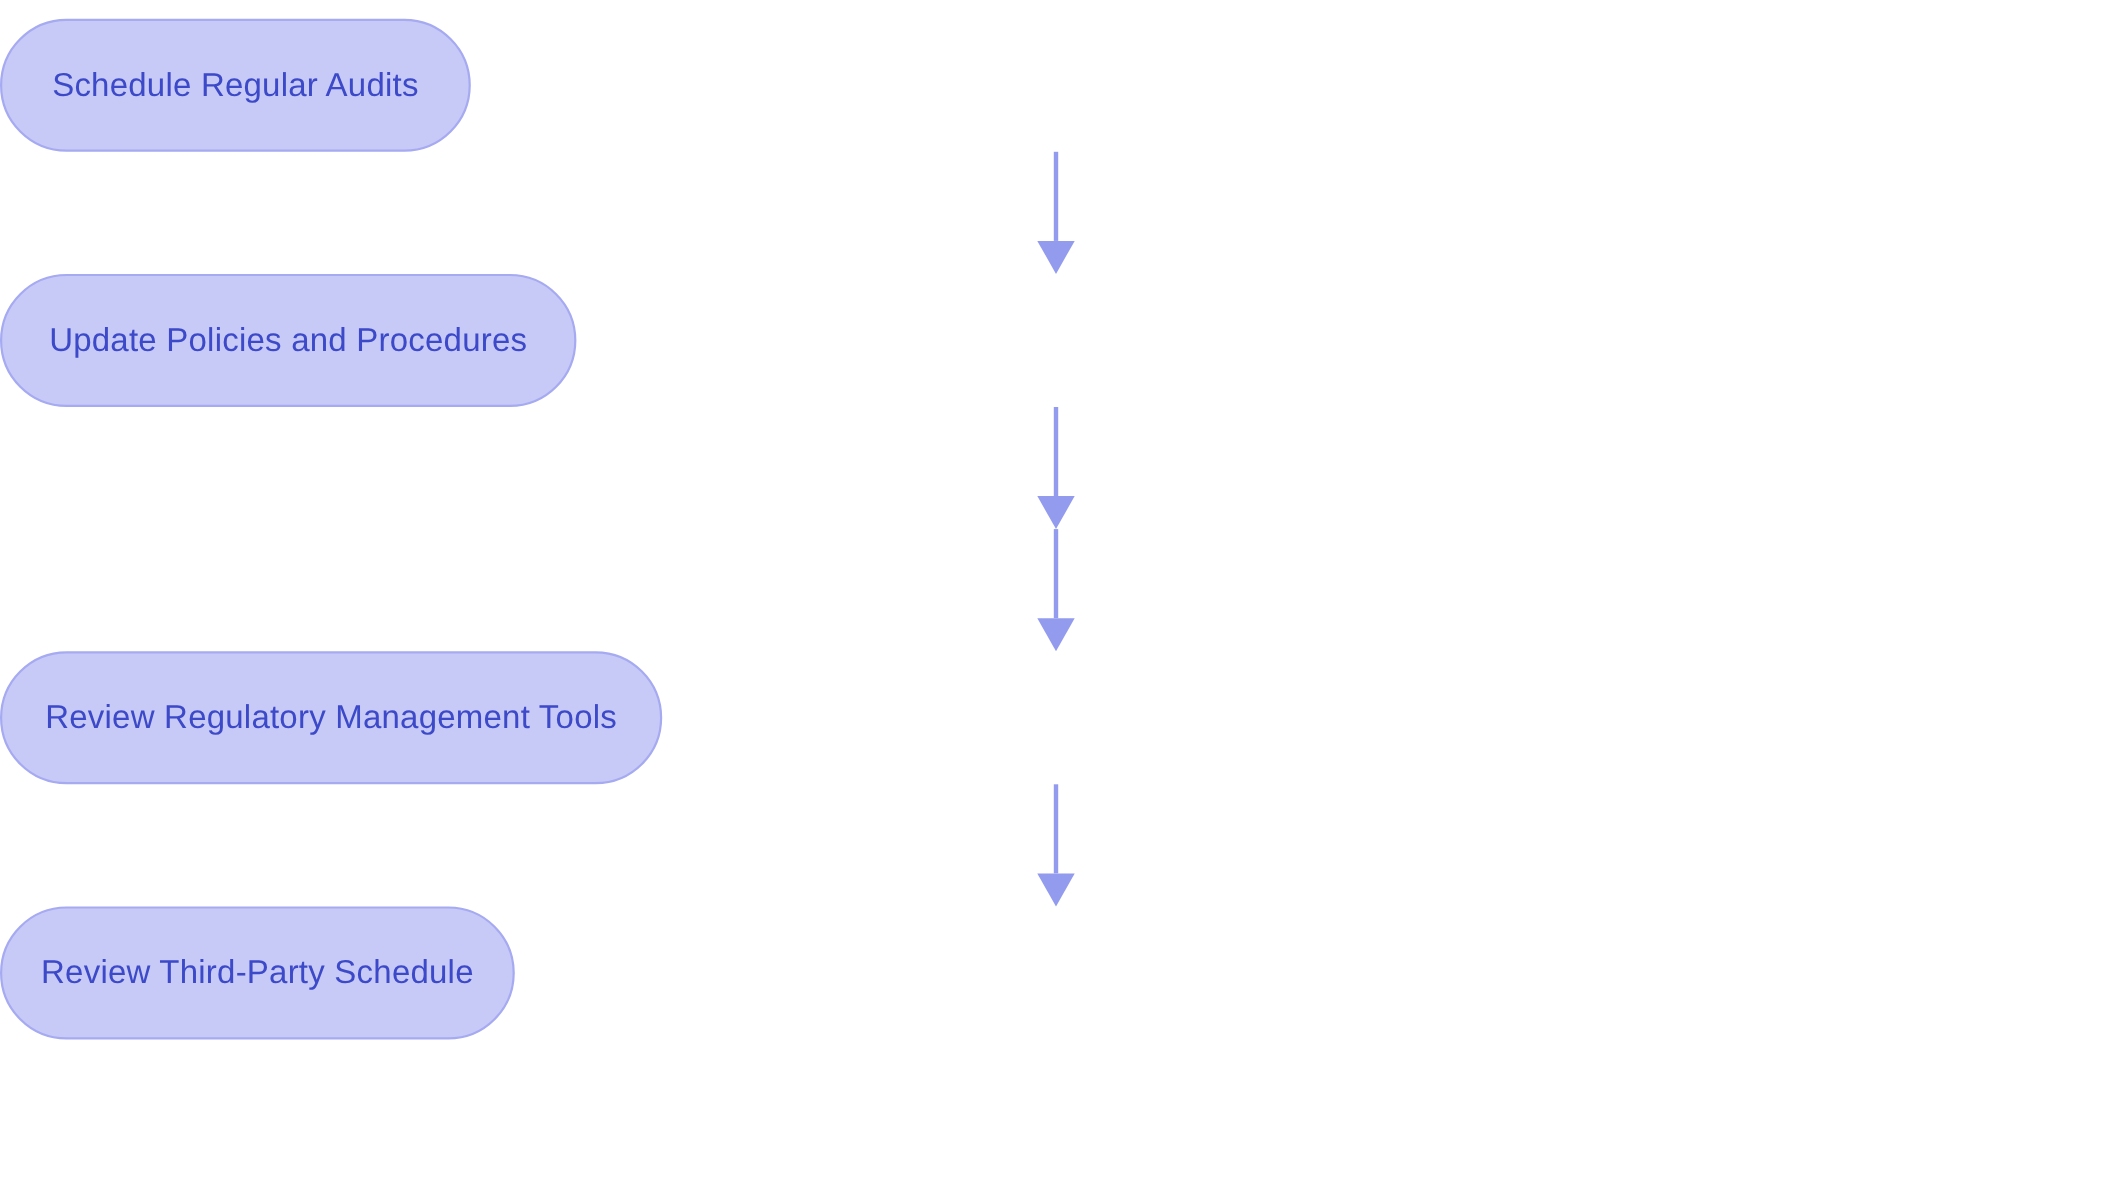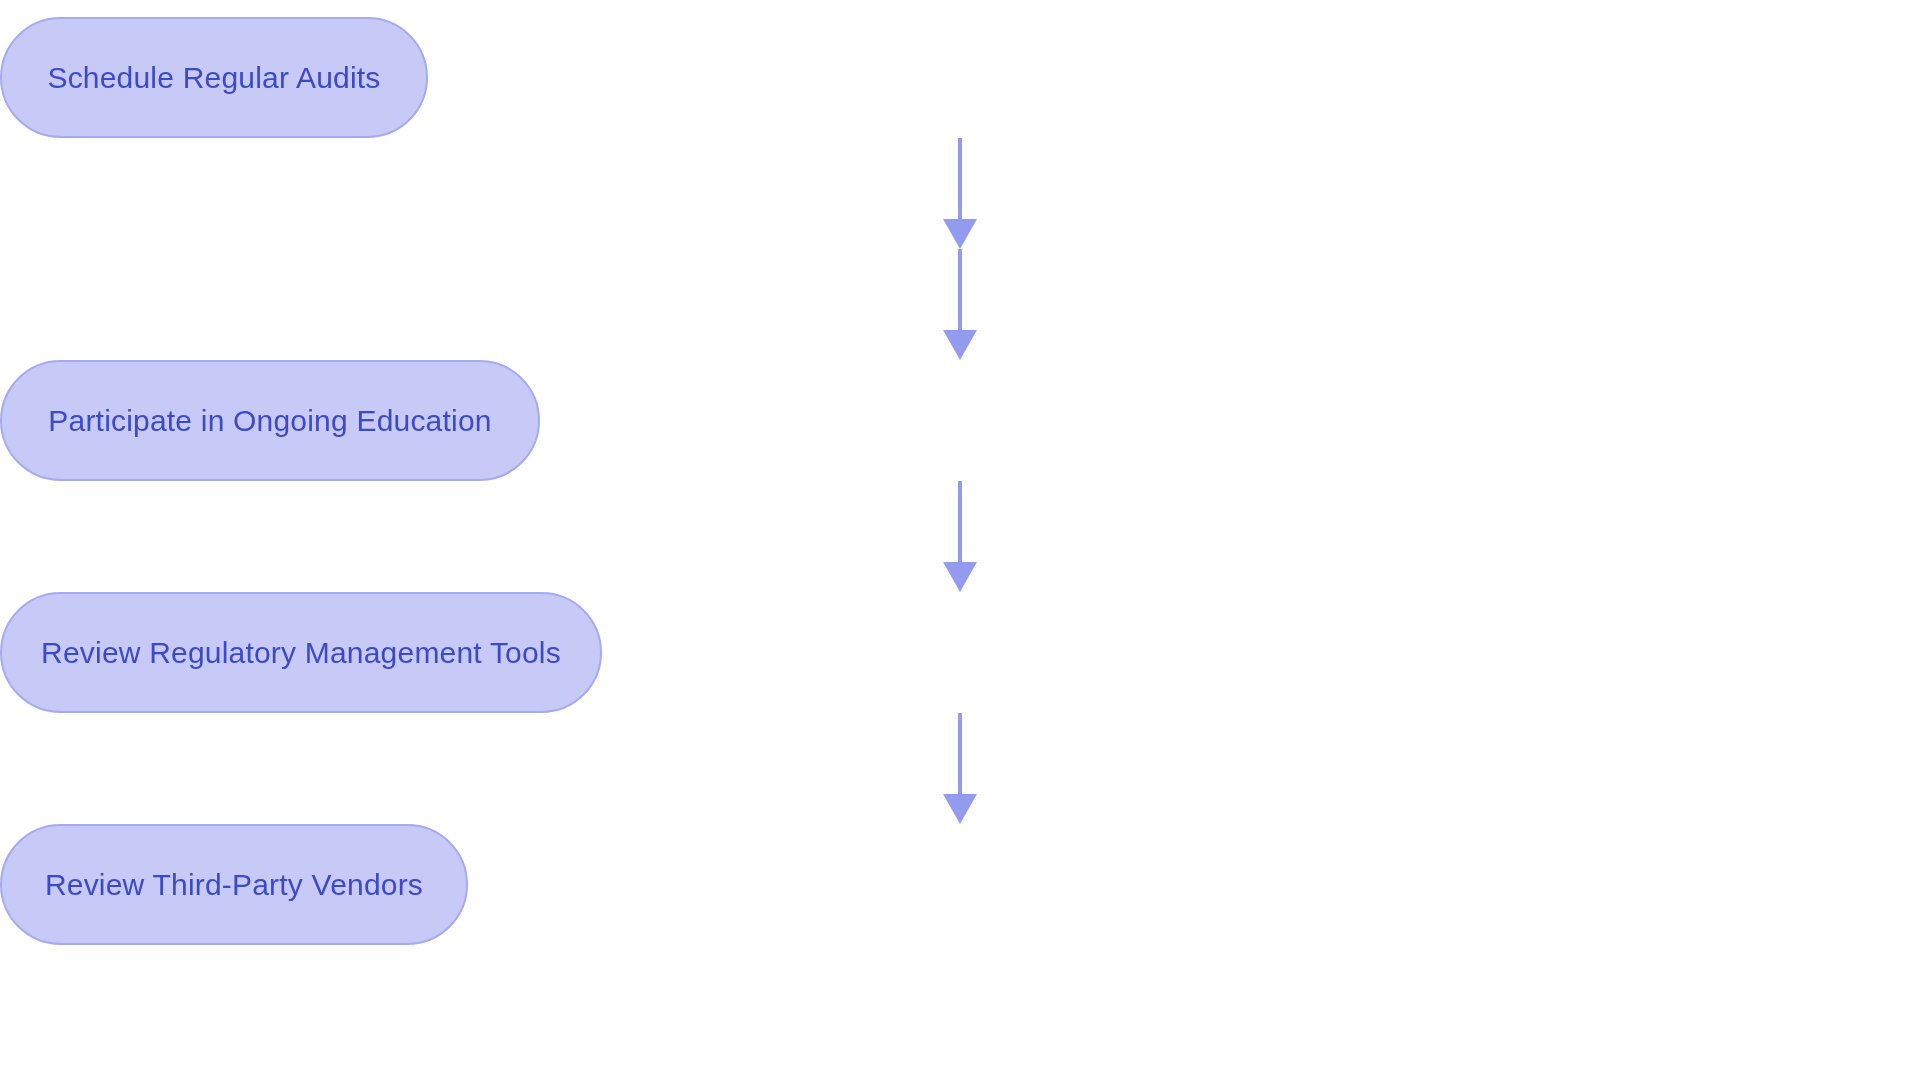--- a/index.html
+++ b/index.html
@@ -77,41 +77,41 @@
 
   <div class="node w0">
     <span class="node-label">Schedule Regular Audits</span>
   </div>
 
   <div class="arrow">
     <div class="arrow-line"></div>
     <div class="arrow-head"></div>
   </div>
 
+  <div class="node w1">
+    <span class="node-label">Update Policies and Procedures</span>
+  </div>
 
   <div class="arrow">
     <div class="arrow-line"></div>
     <div class="arrow-head"></div>
   </div>
 
-  <div class="node w2">
-    <span class="node-label">Participate in Ongoing Education</span>
-  </div>
 
   <div class="arrow">
     <div class="arrow-line"></div>
     <div class="arrow-head"></div>
   </div>
 
   <div class="node w3">
     <span class="node-label">Review Regulatory Management Tools</span>
   </div>
 
   <div class="arrow">
     <div class="arrow-line"></div>
     <div class="arrow-head"></div>
   </div>
 
   <div class="node w4">
-    <span class="node-label">Review Third-Party Vendors</span>
+    <span class="node-label">Review Third-Party Schedule</span>
   </div>
 
 </div>
 
 </body></html>

